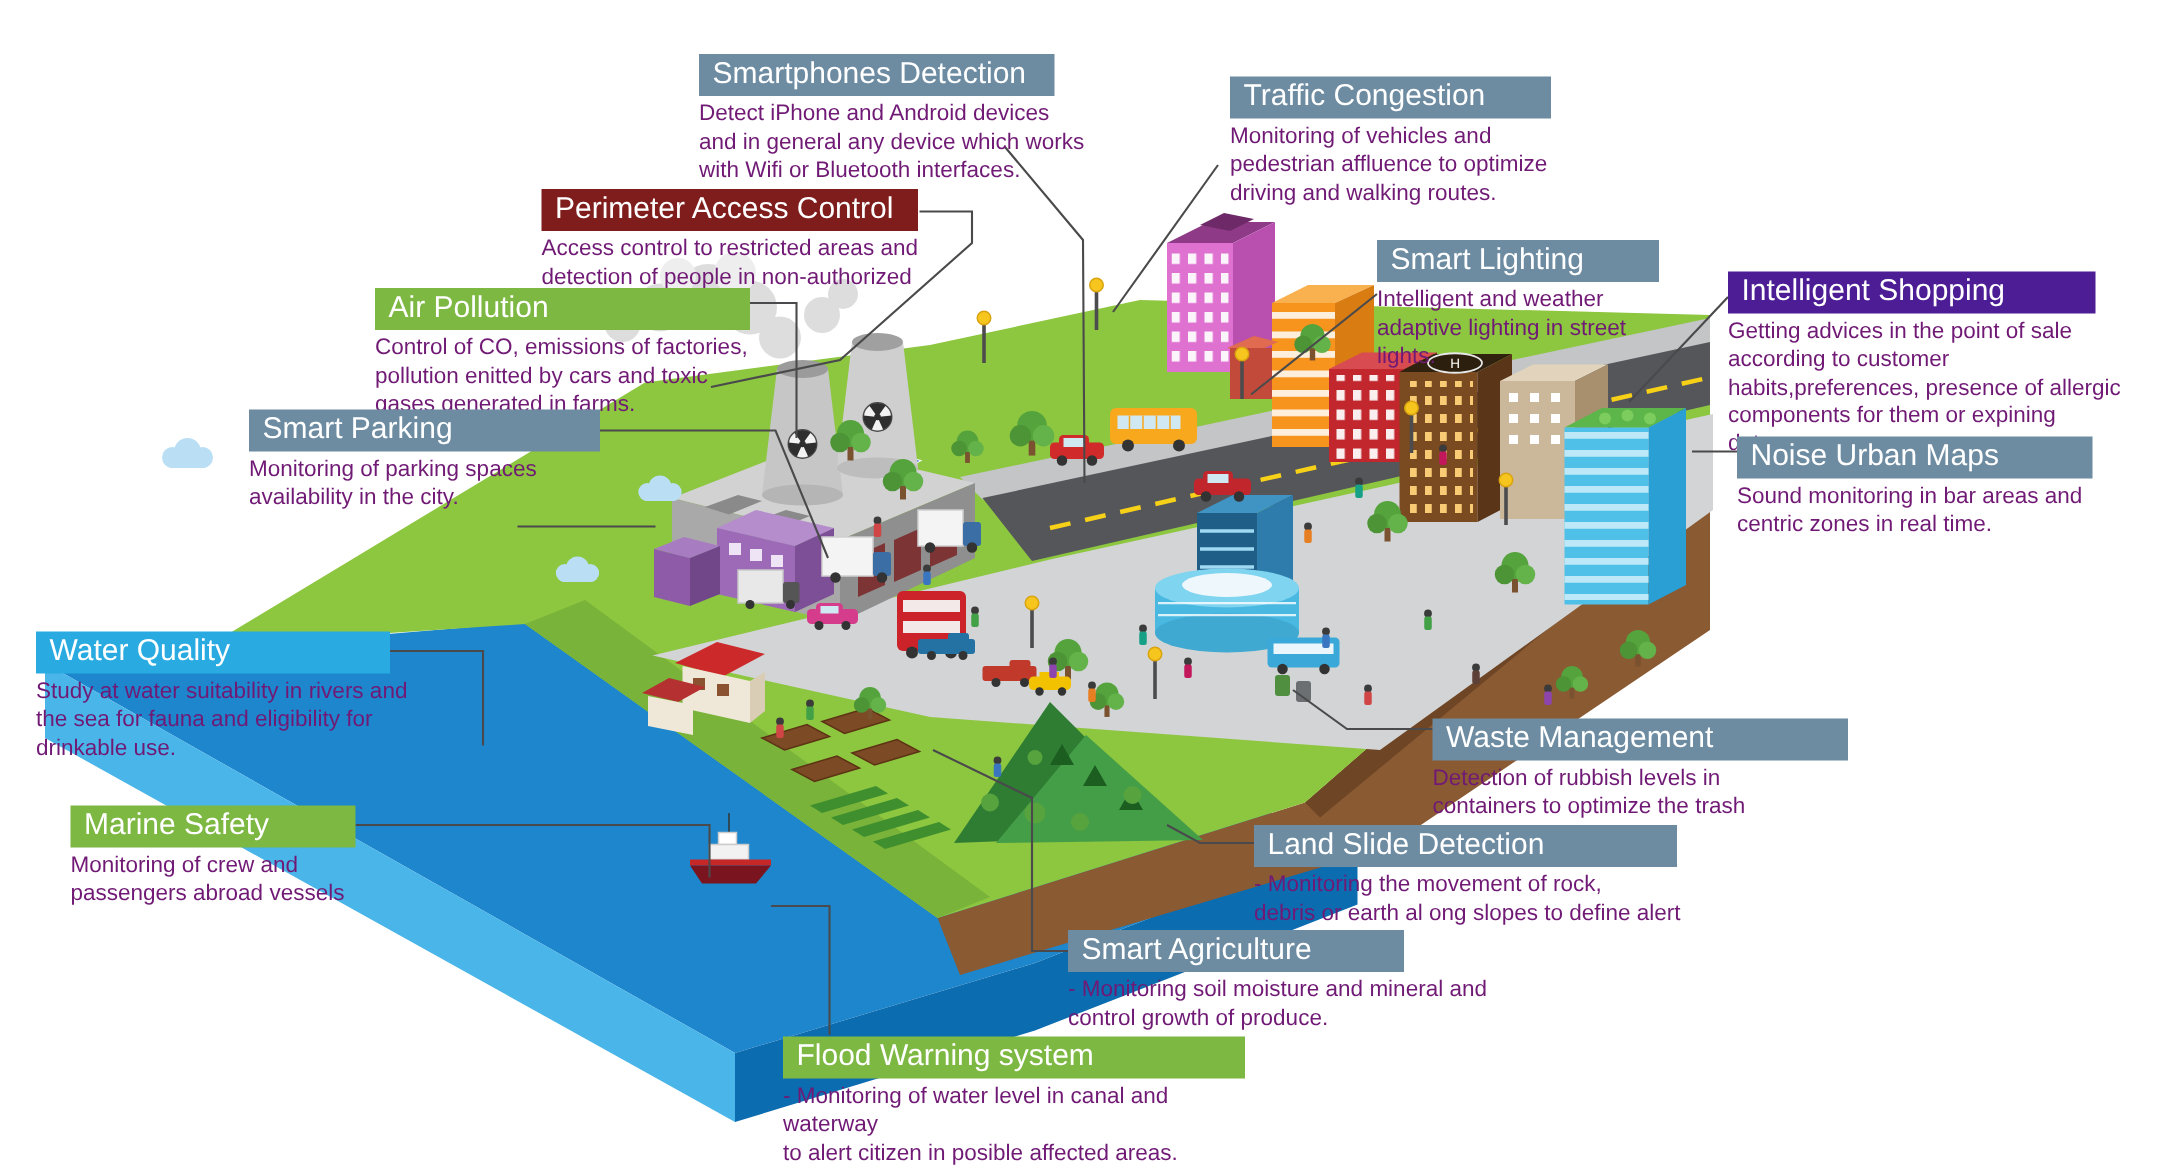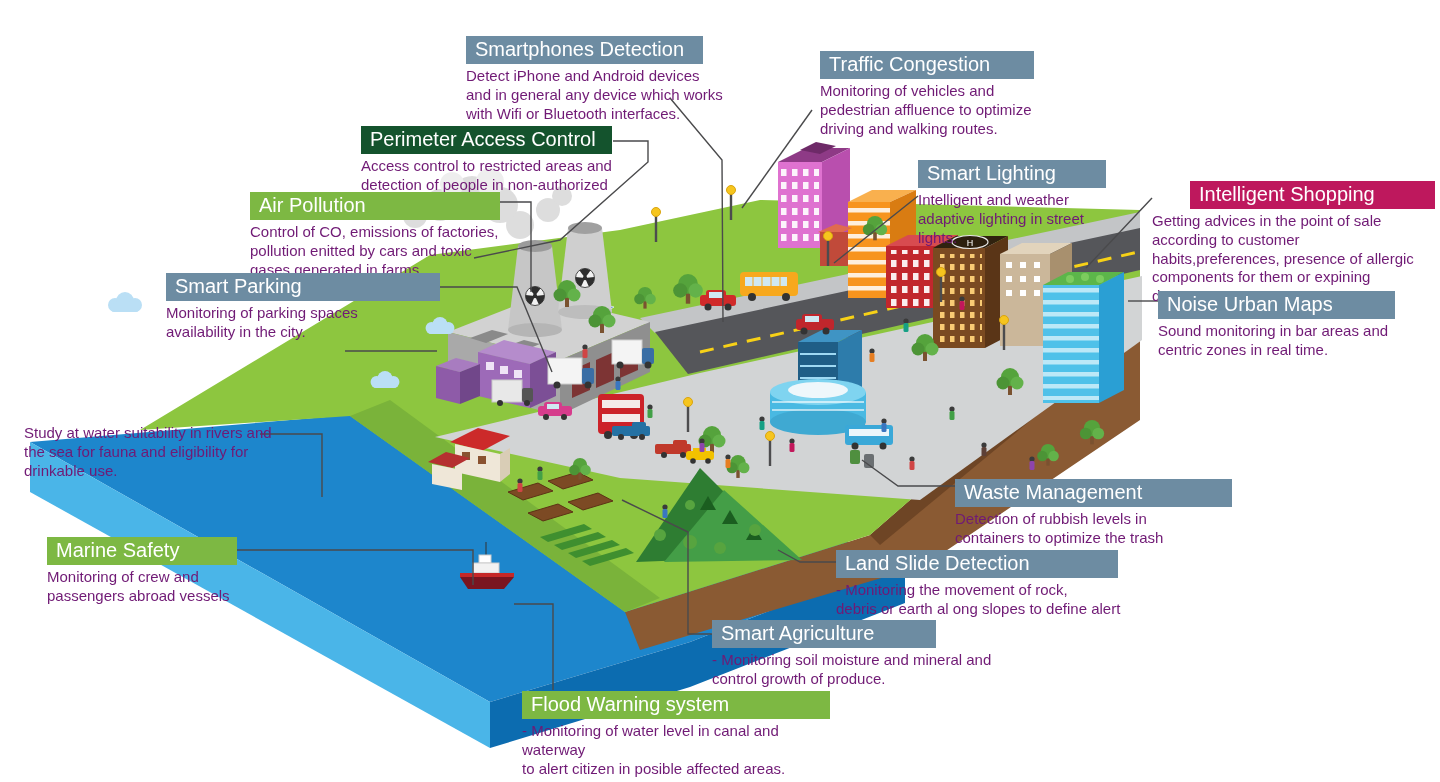--- a/index.html
+++ b/index.html
@@ -6,27 +6,27 @@
   #page{position:relative;width:1440px;height:782px;background:#ffffff;overflow:hidden;
         font-family:"Liberation Sans", sans-serif;}
   #scene{position:absolute;left:0;top:0;}
   .lbl{position:absolute;z-index:5;}
   .hdr{box-sizing:border-box;color:#ffffff;font-size:20px;line-height:1.1;
        padding:2px 9px 4px 9px;white-space:nowrap;overflow:hidden;}
   .desc{color:#701a75;font-size:15px;line-height:1.25;margin-top:3px;white-space:pre-line;}
   .th-bluegray{background:#6d8ca2;}
   .th-green{background:#7db843;}
   .th-cyan{background:#29abe2;}
-  .th-olive{background:#be185d;margin-left:38px;}
-  .th-taupe{background:#14532d;}
+  .th-olive{background:#4c1d95;}
+  .th-taupe{background:#7f1d1d;}
   #L0{left:466px;top:36px;width:262px}   #L0 .hdr{width:237px}
   #L1{left:820px;top:51px;width:248px}   #L1 .hdr{width:214px}
   #L2{left:361px;top:126px;width:272px}  #L2 .hdr{width:251px}
   #L3{left:250px;top:192px;width:262px}  #L3 .hdr{width:250px}
-  #L4{left:166px;top:273px;width:248px}  #L4 .hdr{width:274px}
+  #L4{left:166px;top:273px;width:248px}  #L4 .hdr{width:234px}
   #L5{left:67px;top:338px;width:292px}   #L5 .hdr{width:278px}
   #L6{left:24px;top:421px;width:248px}   #L6 .hdr{width:236px}
   #L7{left:47px;top:537px;width:212px}   #L7 .hdr{width:190px}
   #L8{left:918px;top:160px;width:205px}  #L8 .hdr{width:188px}
   #L9{left:1152px;top:181px;width:262px} #L9 .hdr{width:245px}
   #L10{left:1158px;top:291px;width:240px}#L10 .hdr{width:237px}
   #L11{left:955px;top:479px;width:252px} #L11 .hdr{width:277px}
   #L12{left:836px;top:550px;width:298px} #L12 .hdr{width:282px}
   #L13{left:712px;top:620px;width:280px} #L13 .hdr{width:224px}
   #L14{left:522px;top:691px;width:308px} #L14 .hdr{width:308px}
@@ -448,20 +448,21 @@
 </div>
 <div class="lbl" id="L3">
   <div class="hdr th-green">Air Pollution</div>
   <div class="desc">Control of CO, emissions of factories, pollution enitted by cars and toxic gases generated in farms.</div>
 </div>
 <div class="lbl" id="L4">
   <div class="hdr th-bluegray">Smart Parking</div>
   <div class="desc">Monitoring of parking spaces availability in the city.</div>
 </div>
 <div class="lbl" id="L6">
+  <div class="hdr th-cyan">Water Quality</div>
   <div class="desc">Study at water suitability in rivers and the sea for fauna and eligibility for drinkable use.</div>
 </div>
 <div class="lbl" id="L7">
   <div class="hdr th-green">Marine Safety</div>
   <div class="desc">Monitoring of crew and passengers abroad vessels</div>
 </div>
 <div class="lbl" id="L8">
   <div class="hdr th-bluegray">Smart Lighting</div>
   <div class="desc">Intelligent and weather adaptive lighting in street lights.</div>
 </div>

